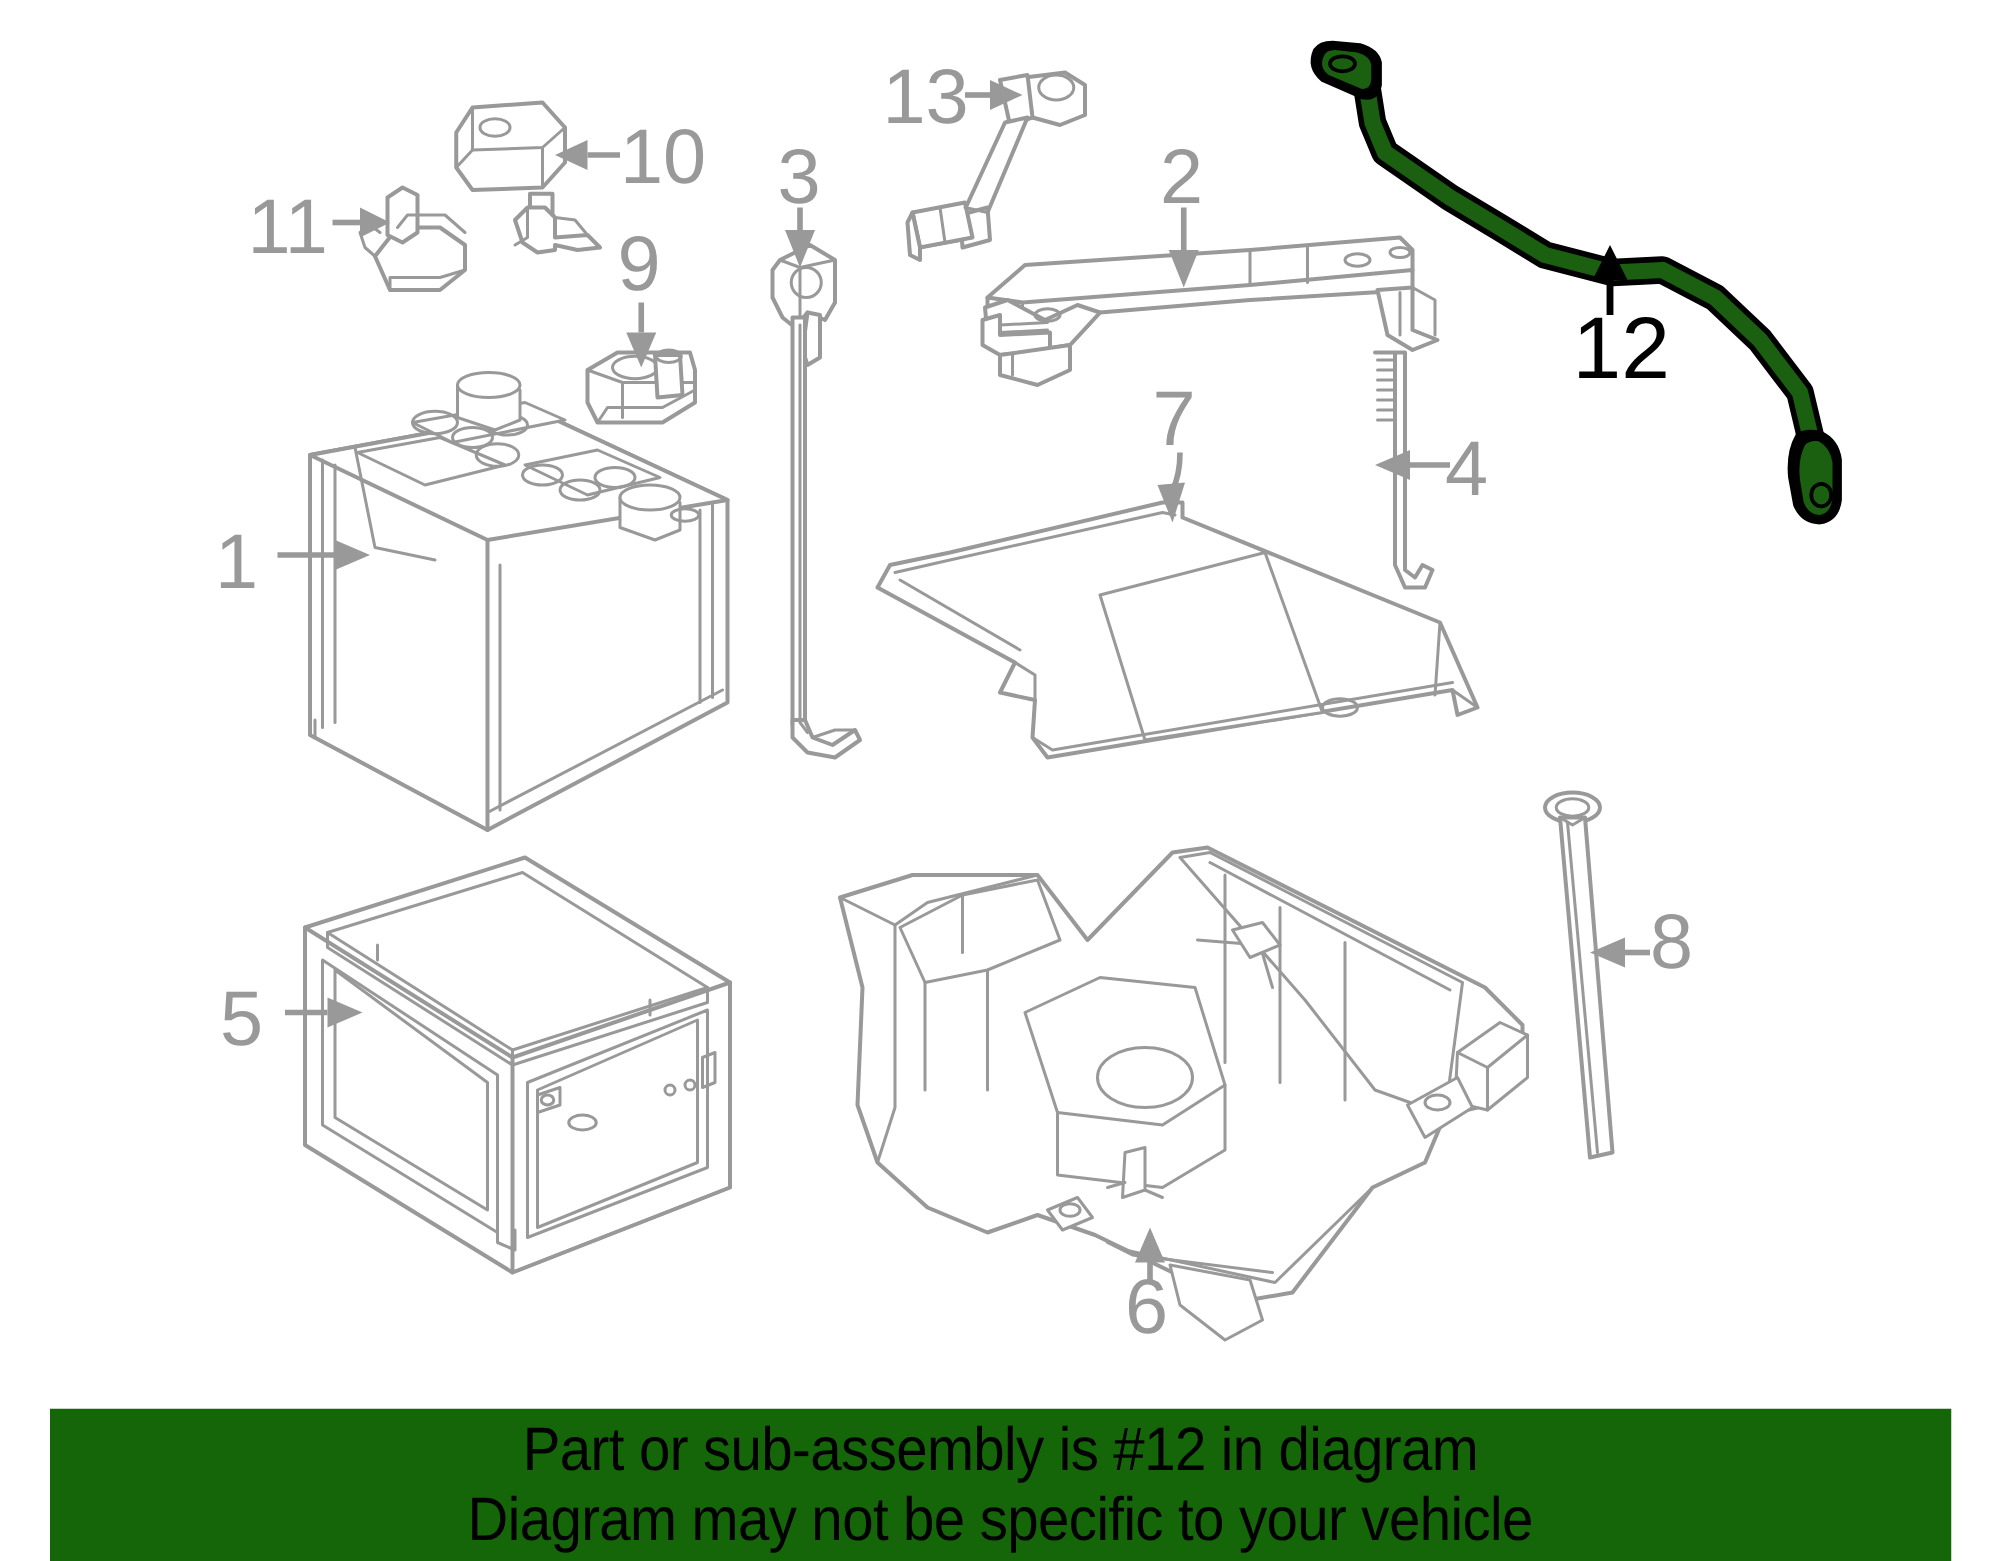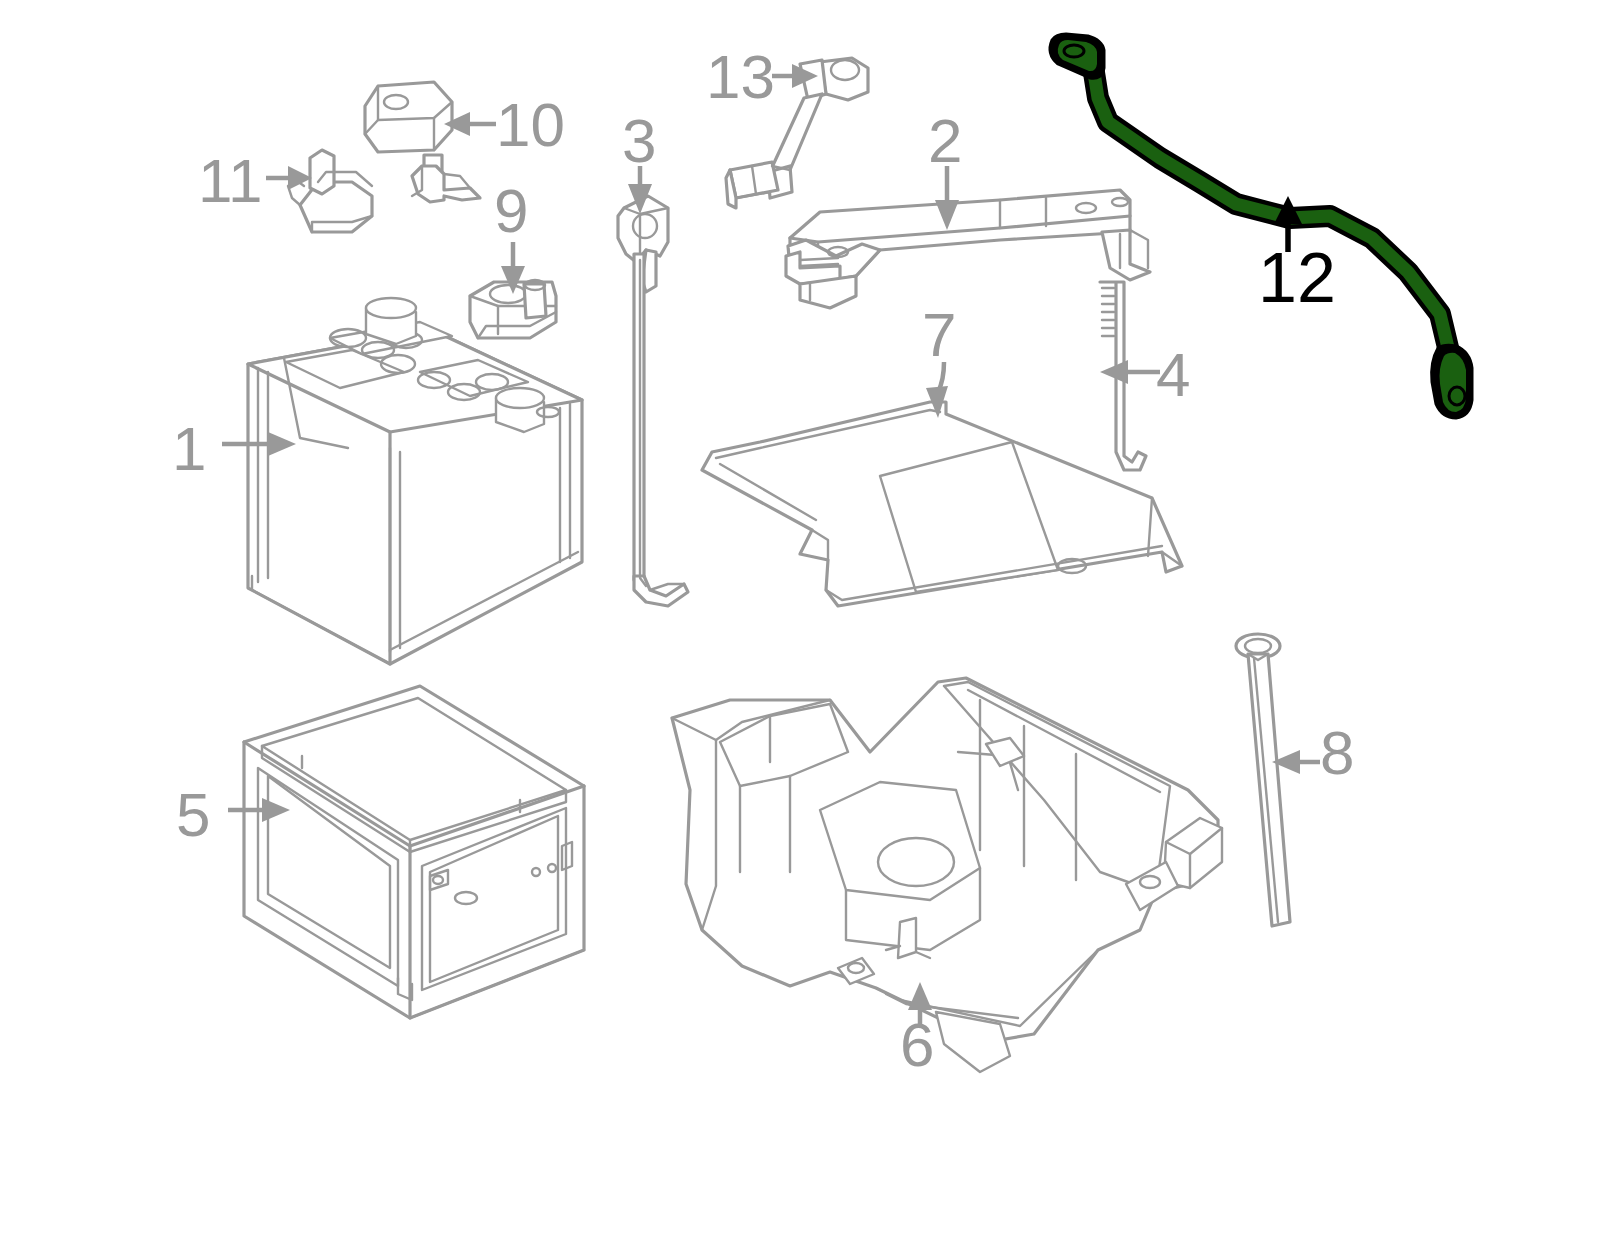--- a/index.html
+++ b/index.html
@@ -374,14 +374,18 @@
     <text class="num" x="900" y="1066" fill="#999999">6</text>
     <text class="num" x="922" y="356" fill="#999999">7</text>
     <text class="num" x="1320" y="774" fill="#999999">8</text>
     <text class="num" x="494" y="232" fill="#999999">9</text>
     <text class="num" x="496" y="146" fill="#999999">10</text>
     <text class="num" x="198" y="202" fill="#999999">11</text>
     <text class="numh" x="1258" y="302" style="font-size:70px;" fill="#000000">12</text>
     <text class="num" x="706" y="98" fill="#999999">13</text>
   </svg>
 
+  <div class="notice-banner" style="background: rgb(20, 102, 9);">
+    <div class="notice-line">Part or sub-assembly is #12 in diagram</div>
+    <div class="notice-line">Diagram may not be specific to your vehicle</div>
+  </div>
 
 </div>
 
 </body></html>

